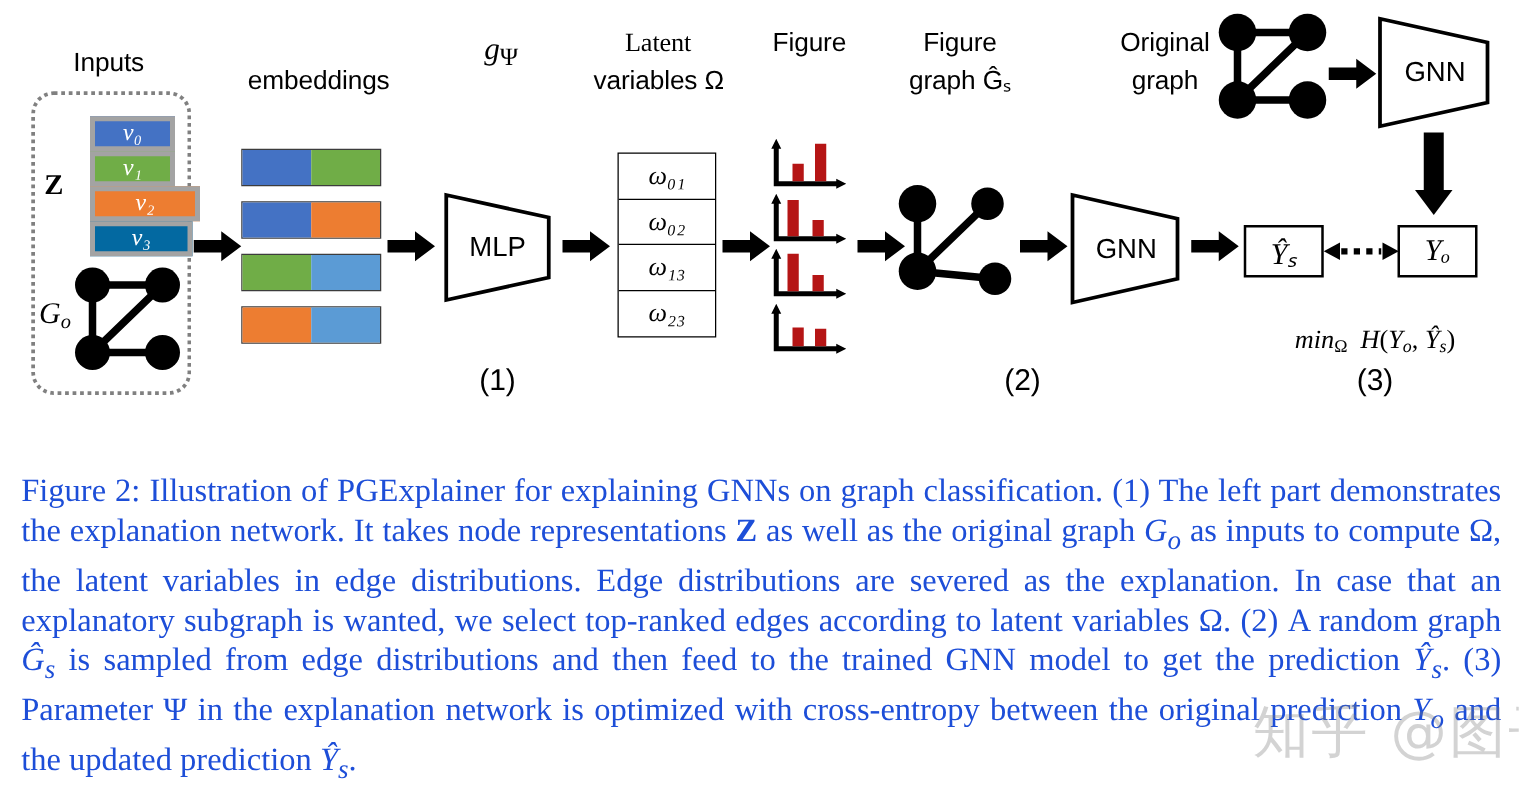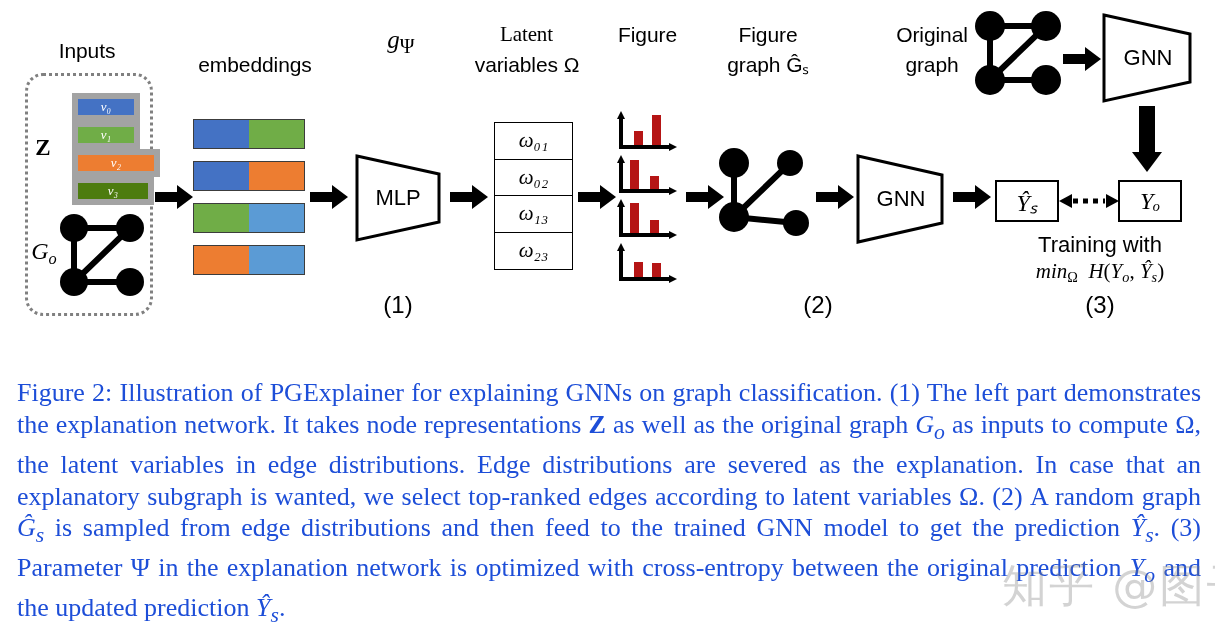--- a/index.html
+++ b/index.html
@@ -25,23 +25,23 @@
   }
 
   
   .dashbox{
     border:3px dotted #808080;border-radius:18px;
     box-sizing:border-box;
   }
 
   
   .zblk{
-    box-sizing:border-box;border:6px solid #a3a3a3;
+    box-sizing:border-box;border:4px solid #a3a3a3;
     display:flex;align-items:center;justify-content:center;
-    color:#ffffff;font-family:"Liberation Serif", serif;font-style:italic;font-size:13px;
+    color:#ffffff;font-family:"Liberation Serif", serif;font-style:italic;font-size:19px;
   }
   
   .ebar{display:flex;box-sizing:border-box;border:1px solid #3c3c3c;}
   .ebar > div{flex:1 1 50%;}
 
   
   .omtable{
     box-sizing:border-box;border:1.5px solid #000;background:#fff;
     display:flex;flex-direction:column;
   }
@@ -109,21 +109,21 @@
 
   <div class="abs zblk" style="left:72px;top:93px;width:68px;height:28px;background:#4472C4;">
     <span>v₀</span>
   </div>
   <div class="abs zblk" style="left:72px;top:121px;width:68px;height:28px;background:#70AD47;">
     <span>v₁</span>
   </div>
   <div class="abs zblk" style="left:72px;top:149px;width:88px;height:28px;background:#ED7D31;">
     <span>v₂</span>
   </div>
-  <div class="abs zblk" style="left:72px;top:177px;width:82px;height:28px;background:#4d7c0f;">
+  <div class="abs zblk" style="left:72px;top:177px;width:82px;height:28px;background:#0369a1;">
     <span>v₃</span>
   </div>
 
   <div class="abs" style="left:26px;top:238px;width:36px;text-align:center;
               font-family:'Liberation Serif',serif;font-style:italic;font-size:24px;">
     <span class="mathit">G</span><span class="mathit sub">o</span>
   </div>
 
   <div class="abs" style="left:56px;top:210px;width:100px;height:100px;">
     <svg width="100" height="100" viewBox="0 0 100 100">
@@ -319,21 +319,20 @@
     </svg>
   </div>
   <div class="abs" style="left:1100px;top:45px;width:96px;text-align:center;font-size:22px;">GNN</div>
 
   <div class="abs" style="left:1131px;top:106px;width:32px;height:68px;">
     <svg width="32" height="68" viewBox="0 0 32 68">
       <path d="M8,0 L24,0 L24,46 L31,46 L16,66 L1,46 L8,46 Z" fill="#000"></path>
     </svg>
   </div>
 
-  <div class="abs" style="left:1000px;top:232px;width:200px;text-align:center;font-size:22px;">Training with</div>
   <div class="abs" style="left:1000px;top:259px;width:200px;text-align:center;
               font-family:'Liberation Serif',serif;font-style:italic;font-size:21px;">
     <span class="mathit">min</span><span class="mathup sub" style="font-style:normal;">Ω</span>
     <span class="mathit">&nbsp;H</span><span class="mathup">(</span><span class="mathit">Y</span><span class="mathit sub">o</span><span class="mathup">,&nbsp;</span><span class="mathit">Ŷ</span><span class="mathit sub">s</span><span class="mathup">)</span>
   </div>
 
   <div class="abs stepno" style="left:358px;top:291px;width:80px;">(1)</div>
   <div class="abs stepno" style="left:778px;top:291px;width:80px;">(2)</div>
   <div class="abs stepno" style="left:1060px;top:291px;width:80px;">(3)</div>
 

